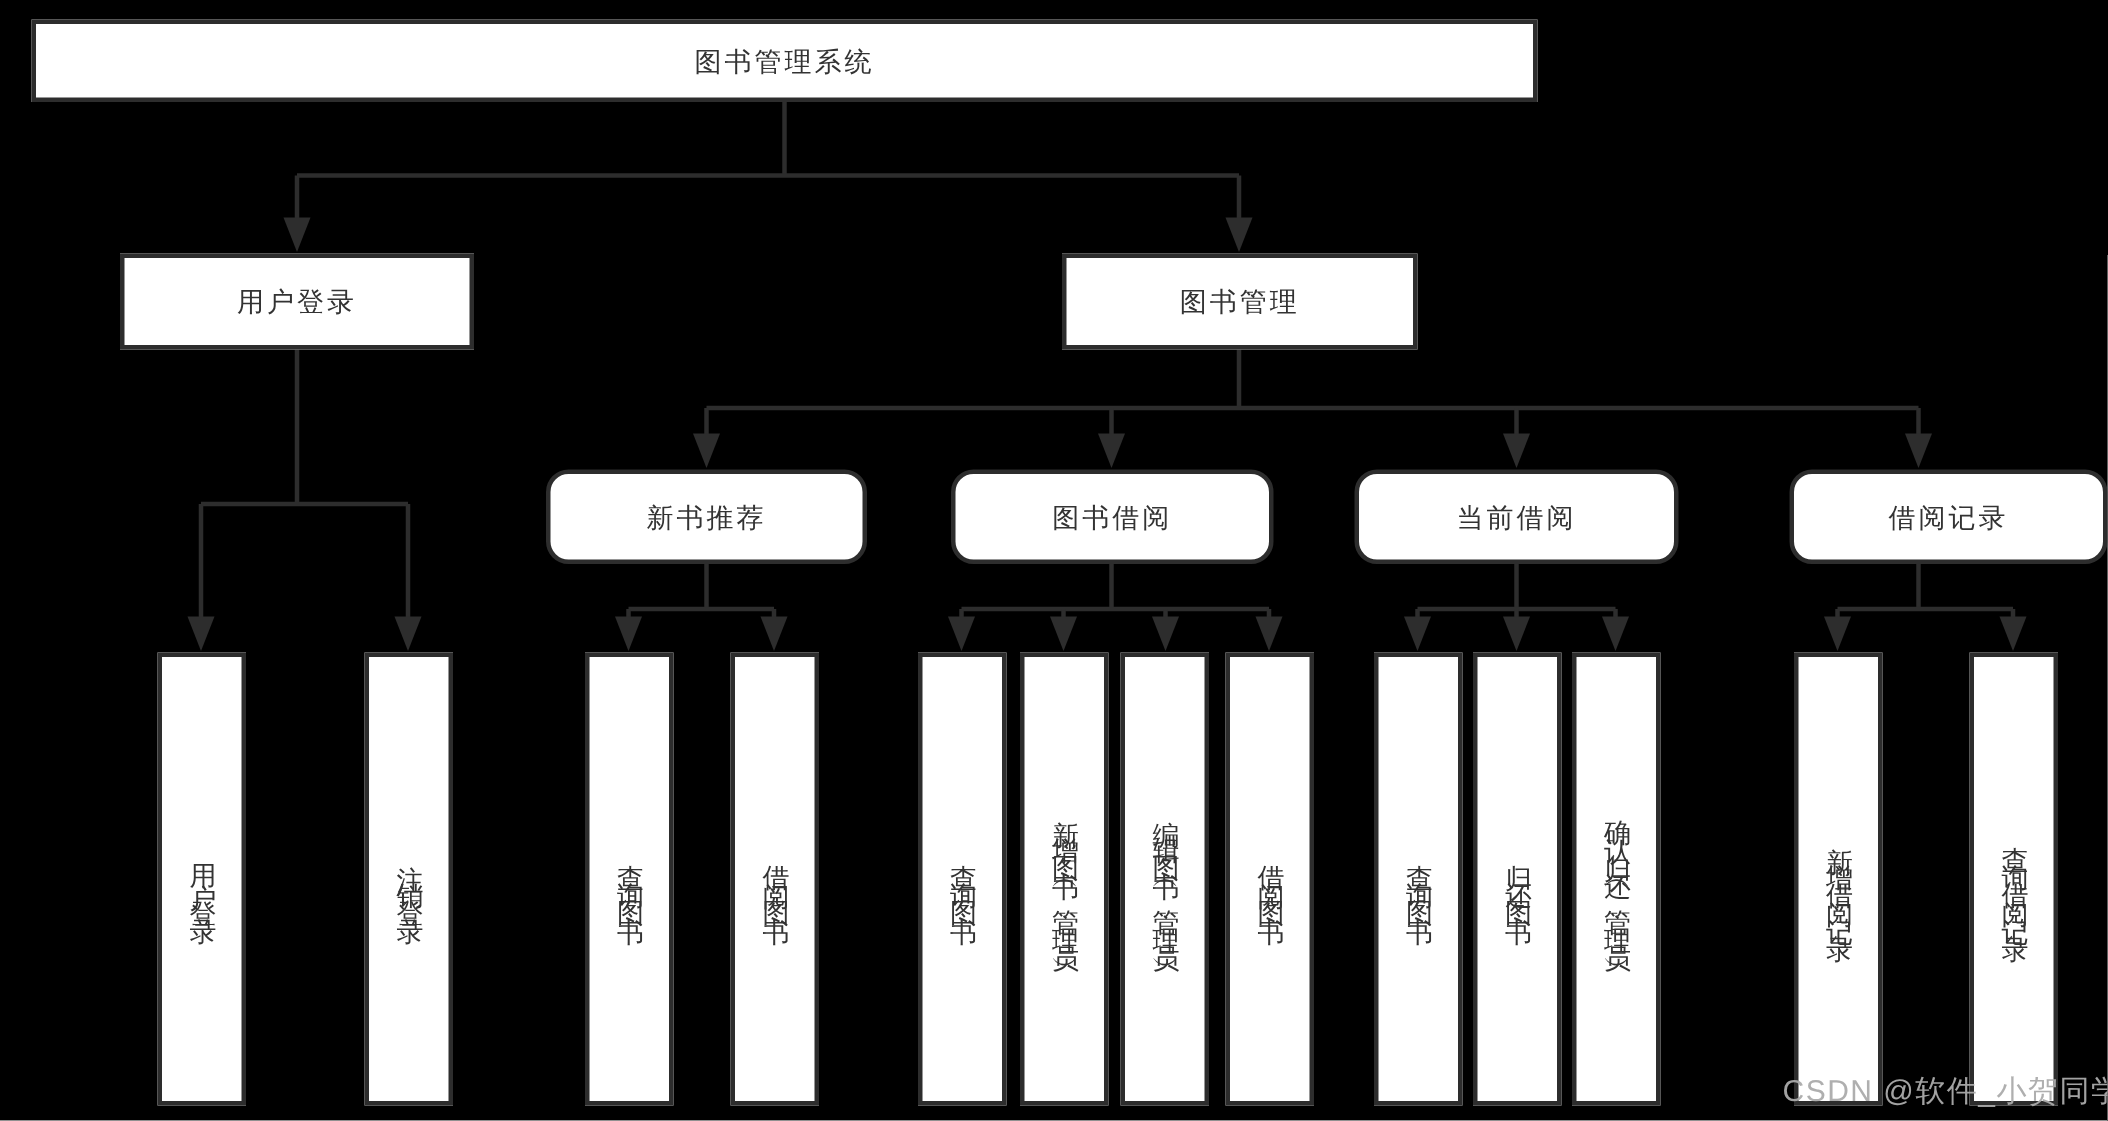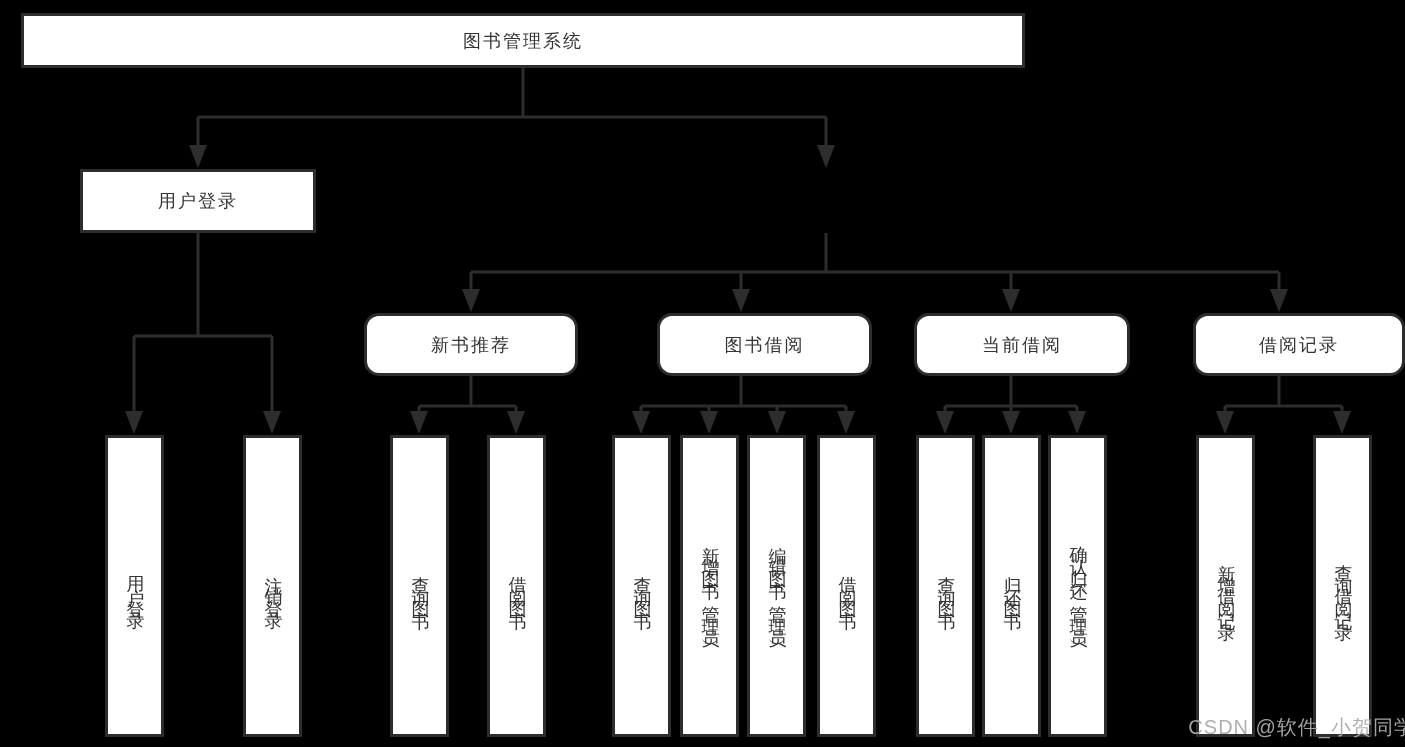--- a/index.html
+++ b/index.html
@@ -125,28 +125,31 @@
     </g>
   </svg>
 
   <div class="box h" style="left:21px; top:13px; width:1004px; height:55px;">
     <span>图书管理系统</span>
   </div>
 
   <div class="box h lv2" style="left:80px; width:236px;">
     <span>用户登录</span>
   </div>
+  <div class="box h lv2" style="left:708px; width:237px;">
+    <span>图书管理</span>
+  </div>
 
   <div class="box h lv3" style="left:364px; width:214px;">
     <span>新书推荐</span>
   </div>
-  <div class="box h lv3" style="left:634px; width:215px;margin-left:23px;">
+  <div class="box h lv3" style="left:634px; width:215px;">
     <span>图书借阅</span>
   </div>
-  <div class="box h lv3" style="left:903px; width:216px;margin-left:11px;">
+  <div class="box h lv3" style="left:903px; width:216px;">
     <span>当前借阅</span>
   </div>
   <div class="box h lv3" style="left:1173px; width:212px;margin-left:20px;">
     <span>借阅记录</span>
   </div>
 
   <div class="box v leaf" style="left:105px;">
     <span>用户登录</span>
   </div>
   <div class="box v leaf" style="left:243px;">

